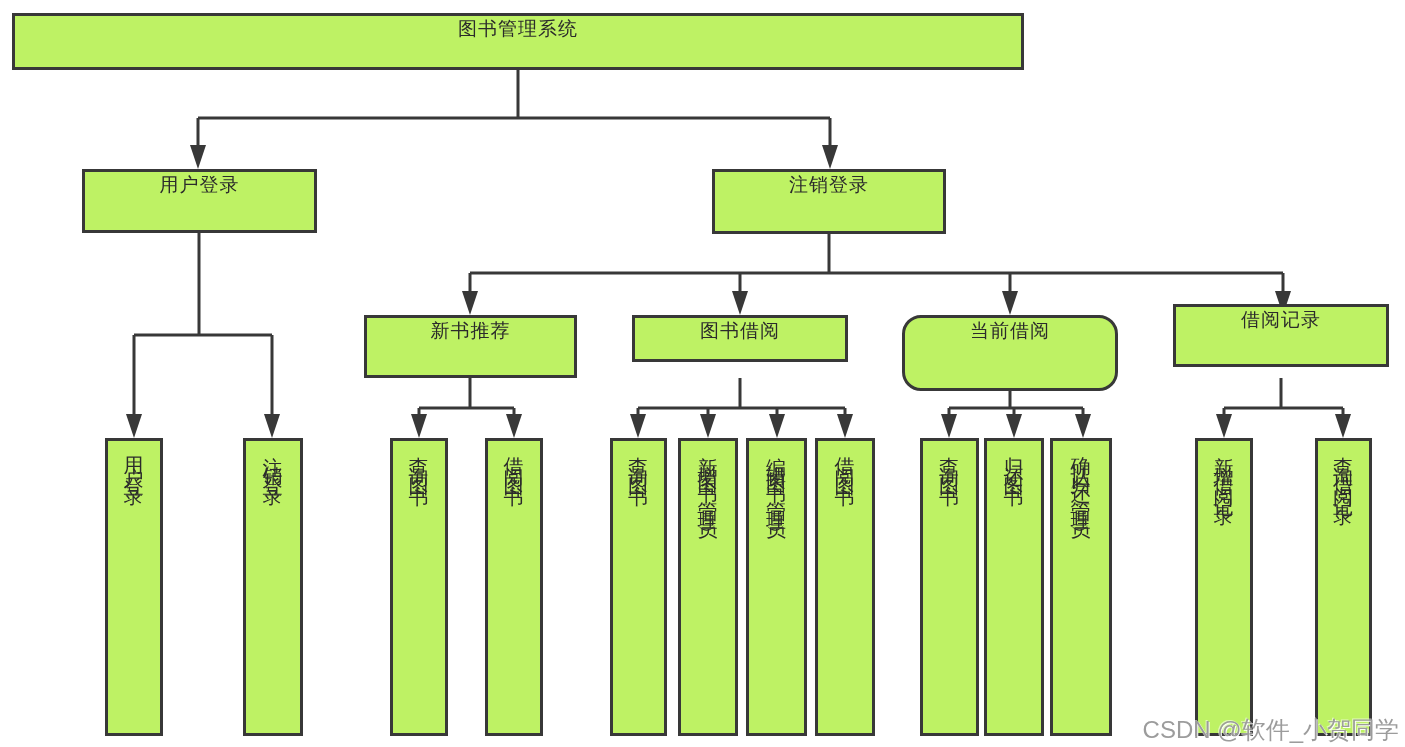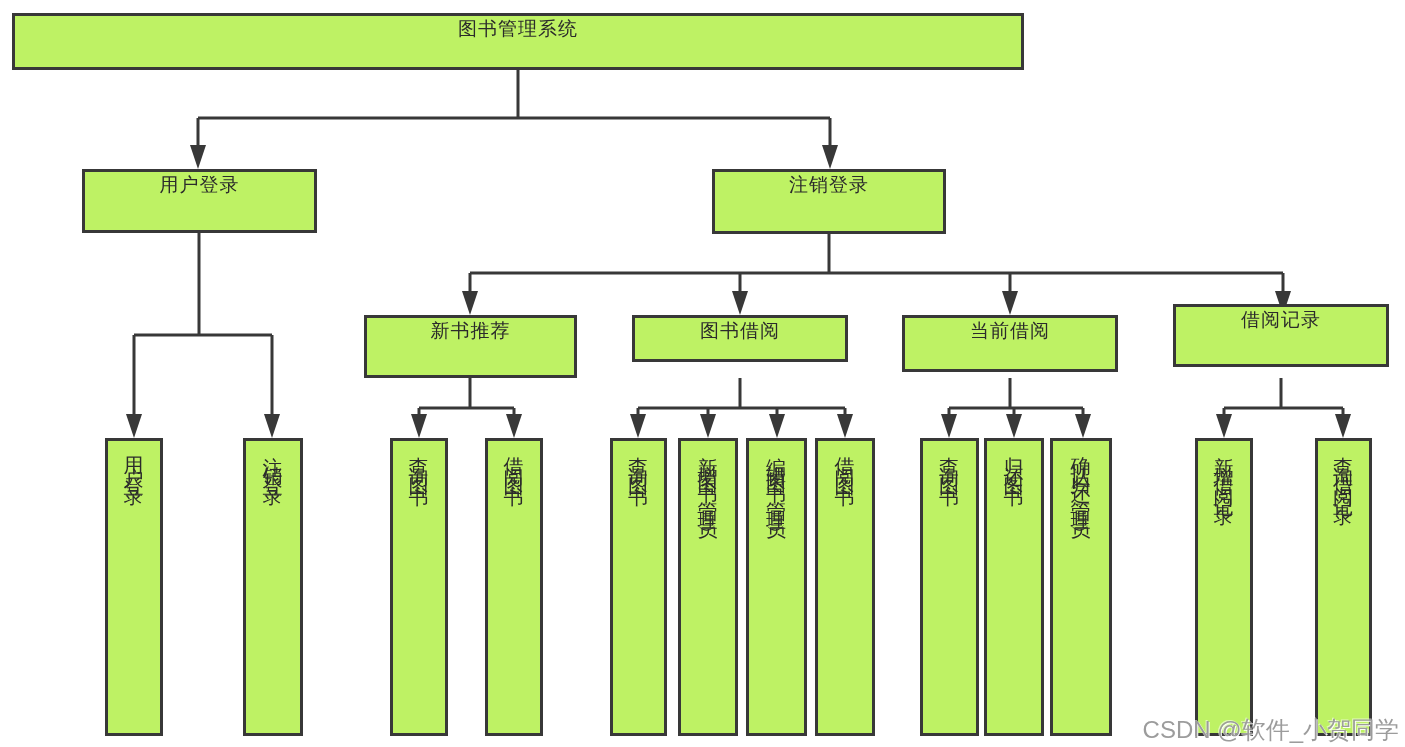--- a/index.html
+++ b/index.html
@@ -115,21 +115,21 @@
   <div class="box" style="left:712px; top:169px; width:234px; height:65px;">
     <span class="hlabel">注销登录</span>
   </div>
 
   <div class="box" style="left:364px; top:315px; width:213px; height:63px;">
     <span class="hlabel">新书推荐</span>
   </div>
   <div class="box" style="left:632px; top:315px; width:216px; height:47px;">
     <span class="hlabel">图书借阅</span>
   </div>
-  <div class="box" style="left:902px; top:315px; width:216px; height:57px;">
+  <div class="box" style="left:902px; top:315px; width:216px; height:76px;border-radius:19px;">
     <span class="hlabel">当前借阅</span>
   </div>
   <div class="box" style="left:1173px; top:304px; width:216px; height:63px;">
     <span class="hlabel">借阅记录</span>
   </div>
 
   <div class="box leaf" style="left:105px; top:438px; width:58px; height:298px;">
     <span class="vlabel">用户登录</span>
   </div>
   <div class="box leaf" style="left:243px; top:438px; width:60px; height:298px;">

